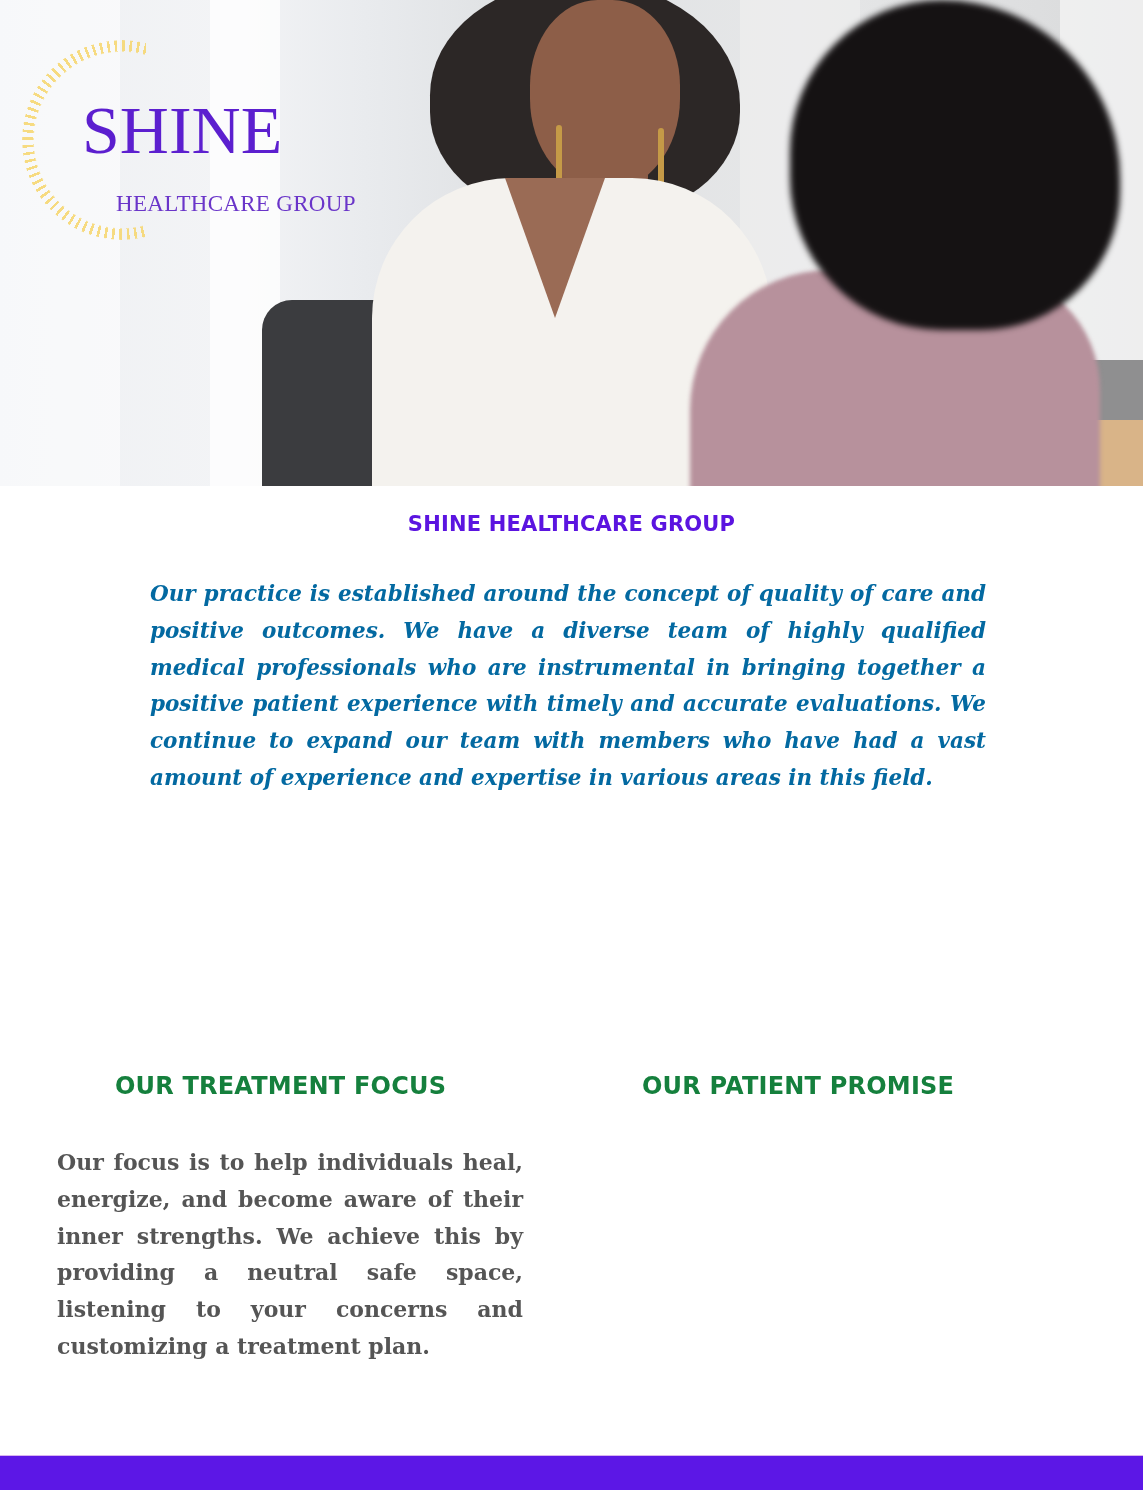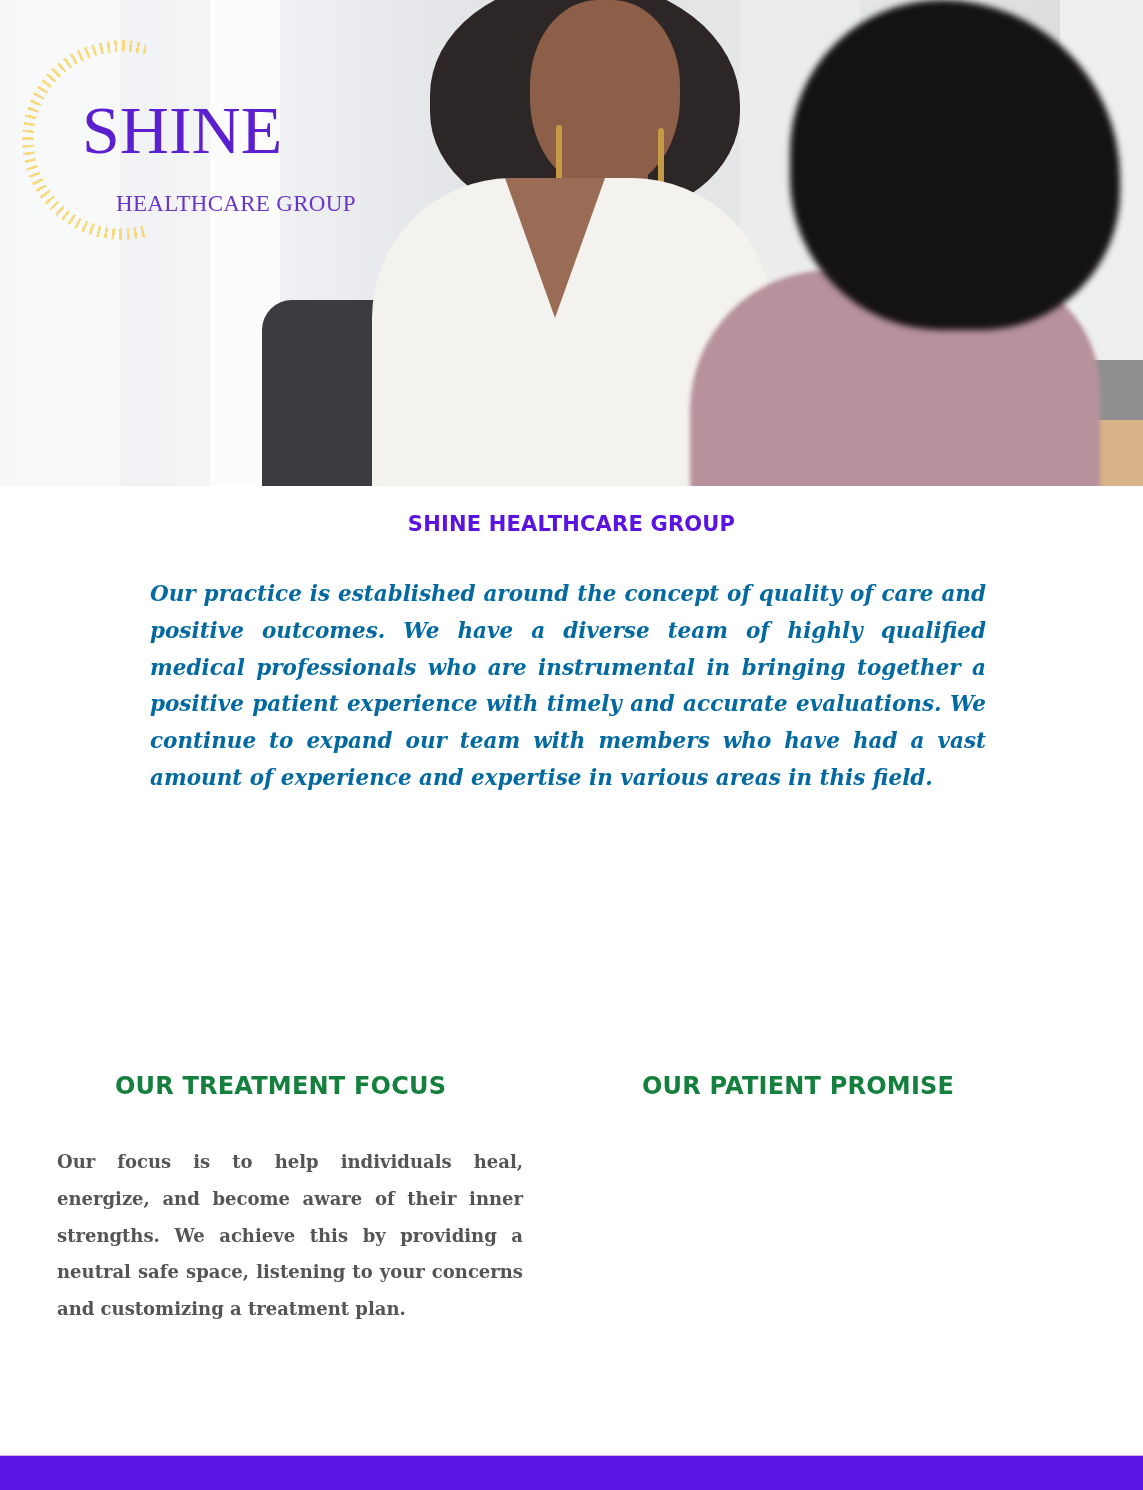--- a/index.html
+++ b/index.html
@@ -46,21 +46,21 @@
     .title { position: absolute; left: 0; width: 1143px; top: 512px; text-align: center; font-family: "DejaVu Sans", sans-serif; font-weight: bold; font-size: 21px; color: #5b14e0; letter-spacing: 0.2px; }
     .intro { position: absolute; left: 150px; width: 836px; top: 576px; color: #0369a1; font-family: "DejaVu Serif", serif; font-weight: bold; font-size: 21.5px; line-height: 36.8px; text-align: justify; margin: 0; font-style: italic; }
     .intro p { margin: 0 0 37px 0; }
 
     .col { position: absolute; top: 1072px; }
     .col-left { left: 57px; width: 466px; }
     .col-right { left: 592px; width: 433px; }
     .col h2 { margin: 0; font-family: "DejaVu Sans", sans-serif; font-weight: bold; font-size: 24px; color: #15803d; letter-spacing: 0.2px; }
     .col-left h2 { padding-left: 58px; }
     .col-right h2 { padding-left: 50px; }
-    .col p { margin: 44px 0 0 0; color: #555555; font-family: "DejaVu Serif", serif; font-weight: bold; font-size: 18px; line-height: 36.8px; text-align: justify; }
+    .col p { margin: 44px 0 0 0; color: #555555; font-family: "DejaVu Serif", serif; font-weight: bold; font-size: 22px; line-height: 36.8px; text-align: justify; }
 
     .footer-bar { position: absolute; left: 0; top: 1456px; width: 1143px; height: 34px; background: #5c17e6; }
     .footer-bar::before { content: ""; position: absolute; left: 0; top: -1px; width: 100%; height: 1px; background: #d8b3f0; }
   </style>
 </head>
 <body>
 
 <div class="hero">
   <div class="window w1"></div>
   <div class="window w2"></div>

